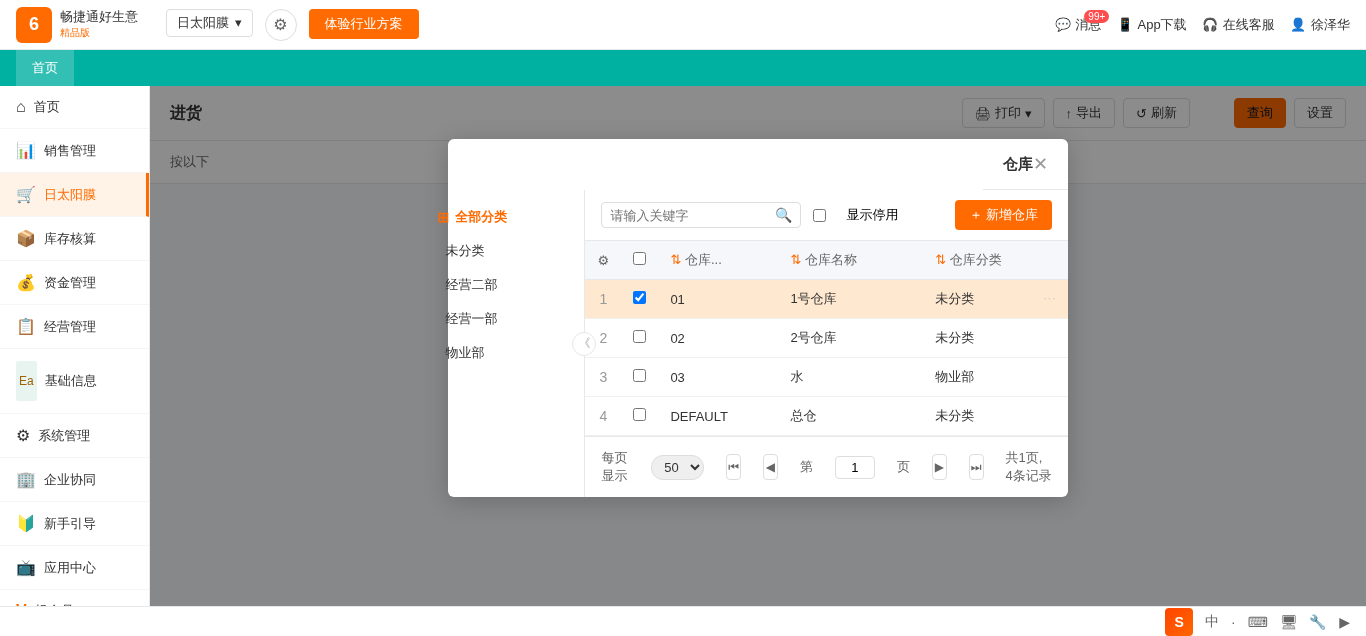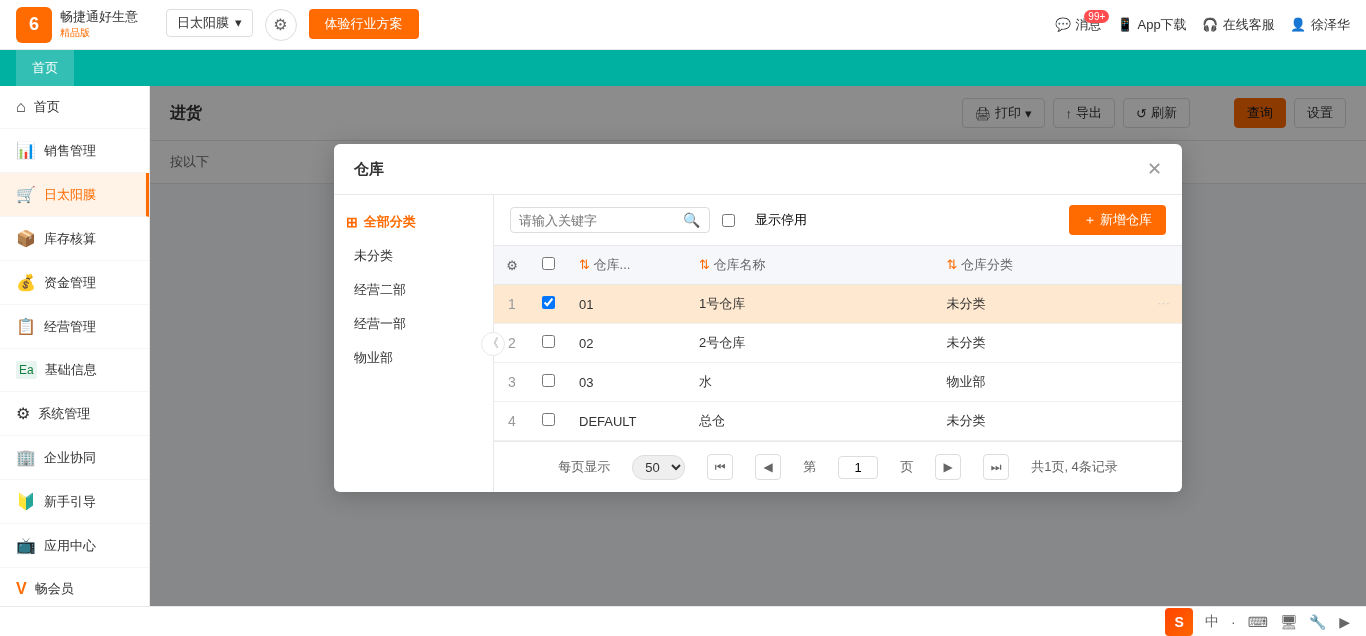--- a/index.html
+++ b/index.html
@@ -140,24 +140,24 @@
       position: absolute;
       top: -86px; left: 0; right: 0; bottom: 0;
       background: rgba(0,0,0,0.45);
       z-index: 100;
       display: flex; align-items: center; justify-content: center;
       height: 636px;
     }
     .modal {
       background: #fff;
       border-radius: 6px;
-      width: 848px;
+      width: 620px;
       max-height: 560px;
       box-shadow: 0 4px 24px rgba(0,0,0,0.2);
-      display: flex; flex-direction: column;
+      display: flex; flex-direction: column; align-items: flex-end;
     }
     .modal-header {
       display: flex; align-items: center; justify-content: space-between;
       padding: 14px 20px;
       border-bottom: 1px solid #e8e8e8;
     }
     .modal-title { font-size: 15px; font-weight: bold; color: #333; }
     .modal-close {
       font-size: 18px; cursor: pointer; color: #999;
       background: none; border: none;
@@ -370,21 +370,21 @@
     </div>
     <div class="sidebar-item">
       <span class="sidebar-icon">💰</span>
       <span>资金管理</span>
     </div>
     <div class="sidebar-item">
       <span class="sidebar-icon">📋</span>
       <span>经营管理</span>
     </div>
     <div class="sidebar-item">
-      <span class="sidebar-icon" style="font-style:normal;font-size:12px;background:#e8f4f0;padding:2px 3px;border-radius:2px;color:#15803d">Ea</span>
+      <span class="sidebar-icon" style="font-style:normal;font-size:12px;background:#e8f4f0;padding:13px 3px;border-radius:2px;color:#a16207">Ea</span>
       <span>基础信息</span>
     </div>
     <div class="sidebar-item">
       <span class="sidebar-icon">⚙</span>
       <span>系统管理</span>
     </div>
     <div class="sidebar-item">
       <span class="sidebar-icon">🏢</span>
       <span>企业协同</span>
     </div>

